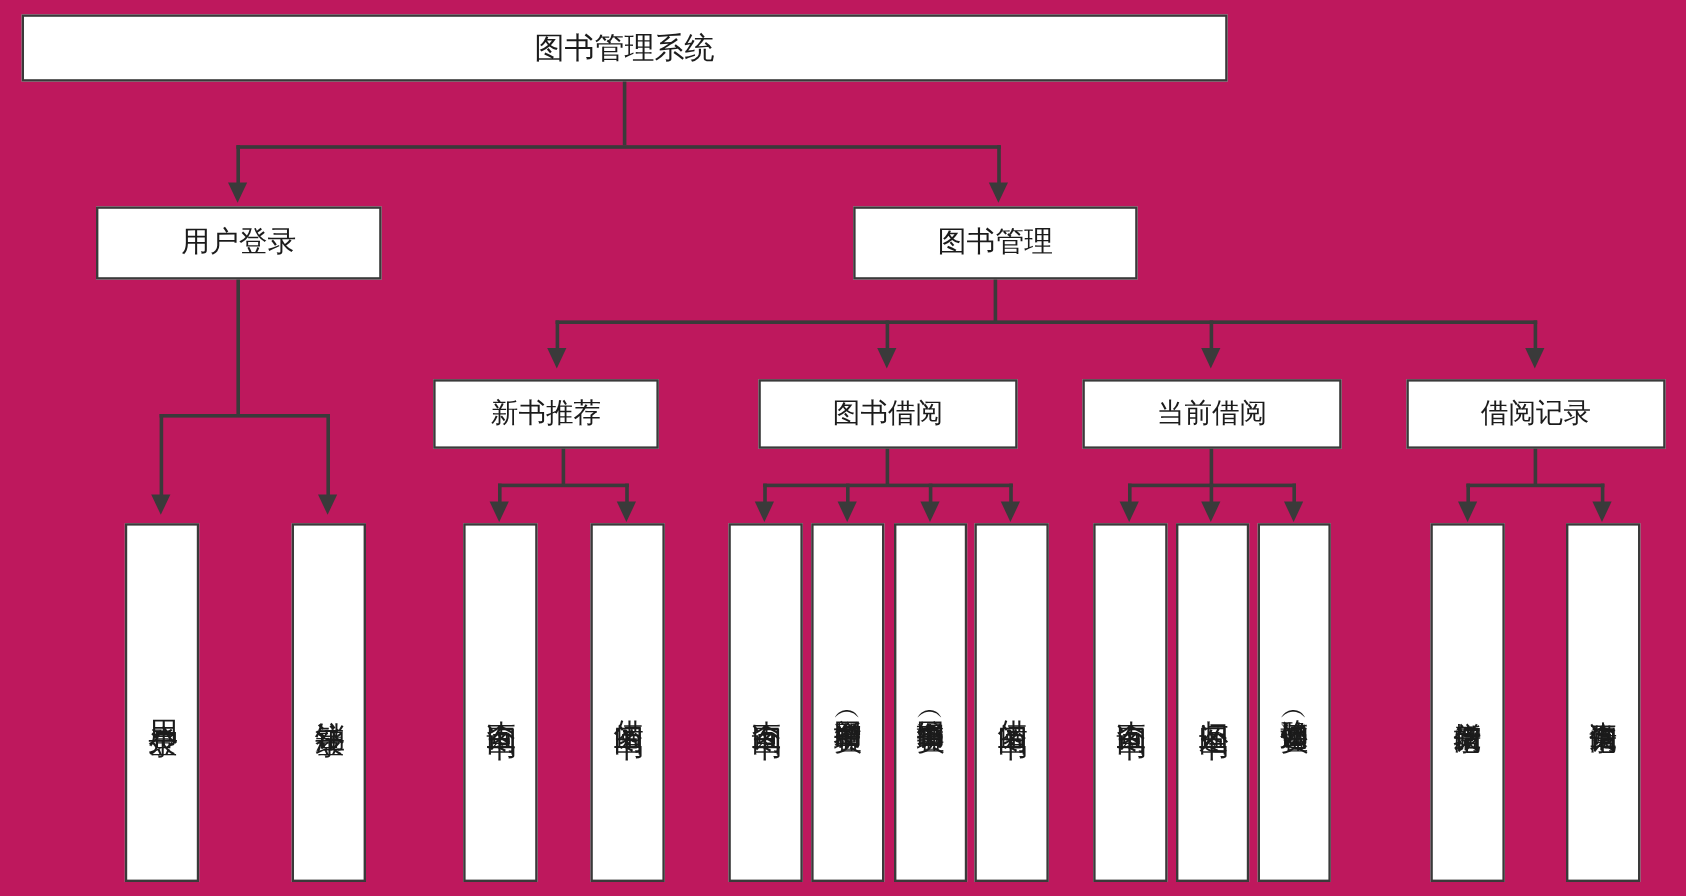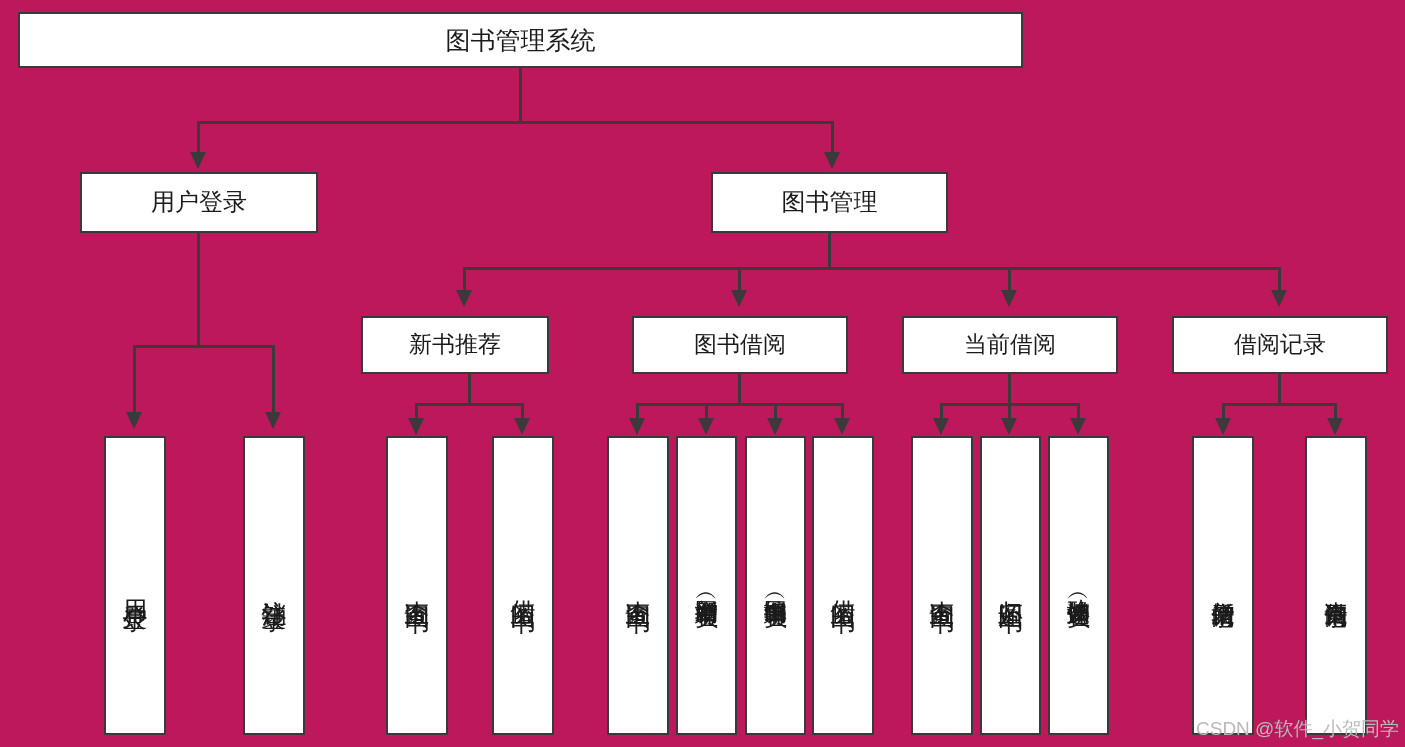--- a/index.html
+++ b/index.html
@@ -206,15 +206,14 @@
     <span class="vtext">确认归还（管理员）</span>
   </div>
 
   <div class="leaf narrow" style="left:1192px; top:436px; width:62px; height:299px;">
     <span class="vtext">新增借阅记录</span>
   </div>
   <div class="leaf narrow" style="left:1305px; top:436px; width:62px; height:299px;">
     <span class="vtext">查询借阅记录</span>
   </div>
 
-  <div id="watermark" style="left:1196px; top:716px;">CSDN @软件_小贺同学</div>
 
 </div>
 
 </body></html>

